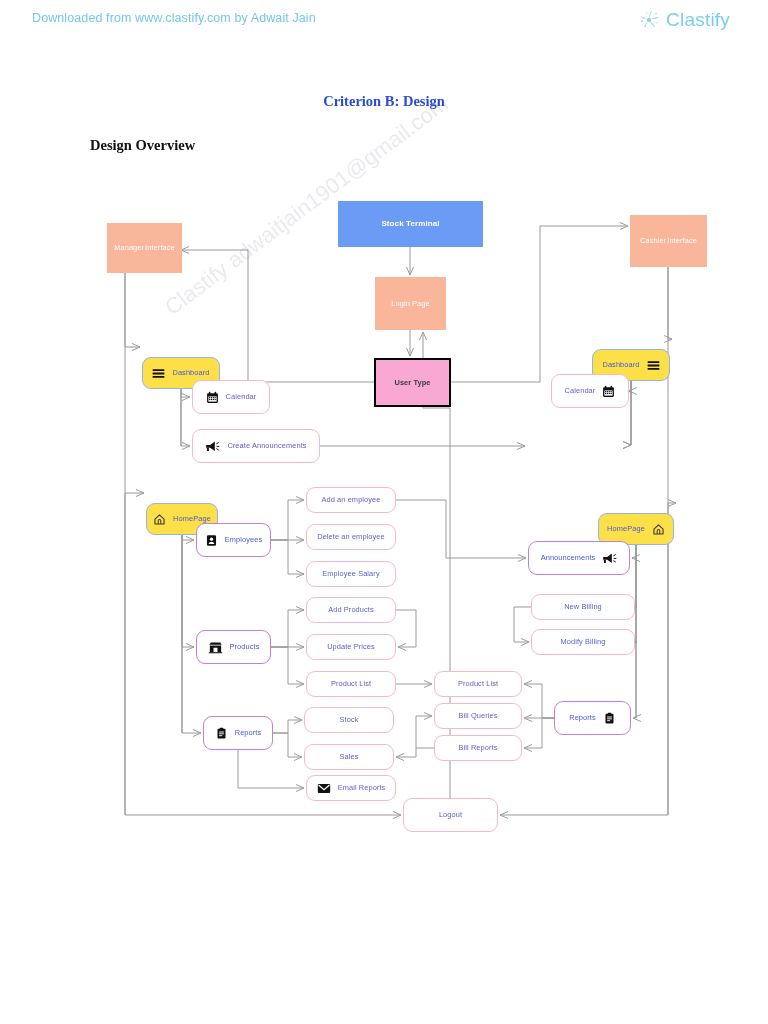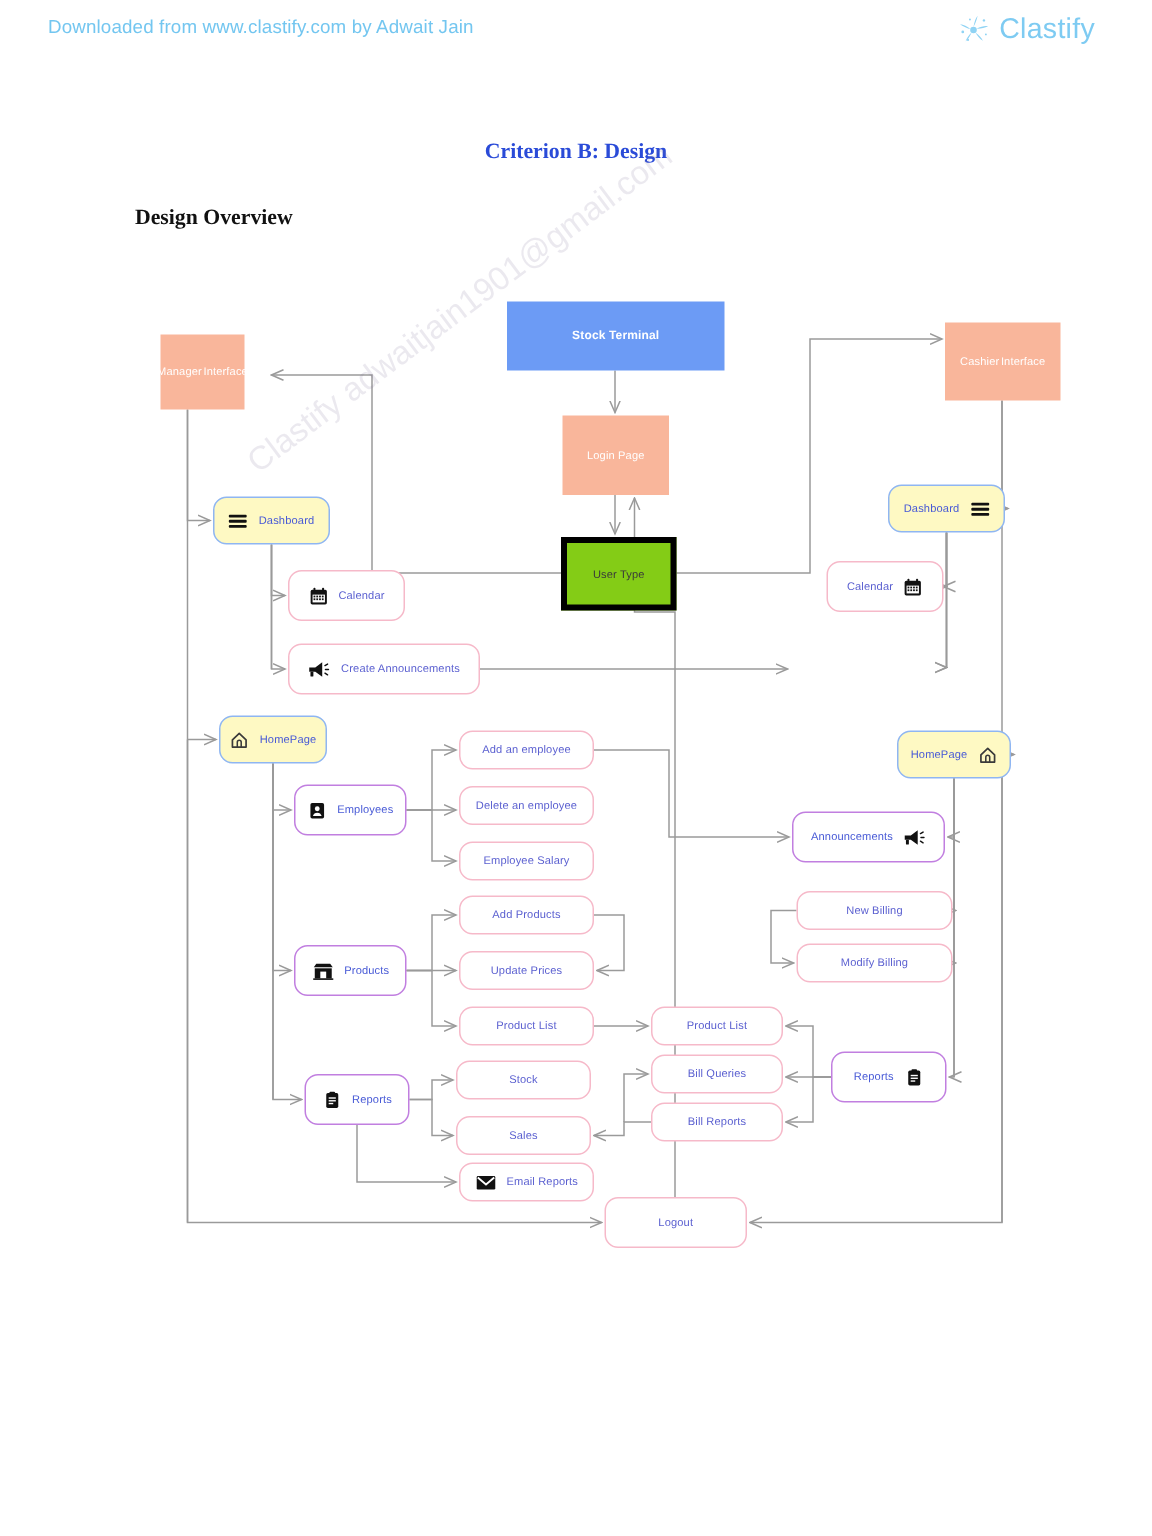--- a/index.html
+++ b/index.html
@@ -42,22 +42,22 @@
     letter-spacing:.1px;
   }
   .node .lbl{white-space:nowrap;}
   .ic{display:inline-flex;align-items:center;justify-content:center;flex:0 0 auto;}
   .ic svg{display:block;}
 
   
   .v-terminal{background:#6c9bf5;color:#ffffff;font-weight:bold;font-size:8px;border:none;border-radius:0;}
   .v-interface{background:#f9b69b;color:#ffffff;border:none;border-radius:0;flex-direction:row;gap:1px;}
   .v-login{background:#f9b69b;color:#ffffff;border:none;border-radius:0;}
-  .v-usertype{background:#84cc16;color:#3a3a3a;border:4px solid #000000;border-radius:0;}
-  .v-blue{background:#fef9c3;color:#4759d6;border:1.6px solid #8fb6f2;border-radius:9px;}
+  .v-usertype{background:#f9a8d4;color:#3a3a3a;border:2px solid #000000;border-radius:0;font-weight:bold;}
+  .v-blue{background:#fde047;color:#4759d6;border:1.6px solid #8fb6f2;border-radius:9px;margin-top:26px;}
   .v-pink{background:#ffffff;color:#5a5fd0;border:1.5px solid #f6b9c9;border-radius:9px;}
   .v-purple{background:#ffffff;color:#4759d6;border:1.7px solid #c17fe0;border-radius:9px;}
 
   
   .wm{
     position:absolute;left:160px;top:300px;
     transform:rotate(-37deg);transform-origin:left top;
     font-size:22px;color:rgba(120,110,150,.15);white-space:nowrap;
     pointer-events:none;font-family:"Liberation Sans",sans-serif;
   }
@@ -184,21 +184,21 @@
 
 <div class="node v-terminal" style="left: 338px; top: 31px; width: 145px; height: 46px;">
       <span class="lbl">Stock Terminal</span>
     </div>
     <div class="node v-login" style="left: 375px; top: 107px; width: 71px; height: 53px;">
       <span class="lbl">Login Page</span>
     </div>
     <div class="node v-usertype" style="left: 374px; top: 188px; width: 77px; height: 49px;">
       <span class="lbl">User Type</span>
     </div>
-    <div class="node v-interface" style="left: 107px; top: 53px; width: 56px; height: 50px;">
+    <div class="node v-interface" style="left: 107px; top: 53px; width: 75px; height: 50px;">
       <span>Manager</span>
       <span>Interface</span>
     </div>
     <div class="node v-interface" style="left: 630px; top: 45px; width: 77px; height: 52px;">
       <span>Cashier</span>
       <span>Interface</span>
     </div>
     <div class="node v-blue" style="left: 142px; top: 161px; width: 78px; height: 32px;">
       <span class="ic">
         <svg viewBox="0 0 24 20" width="13" height="11">

